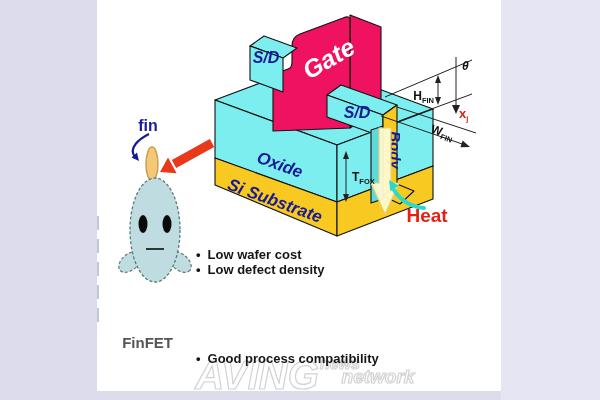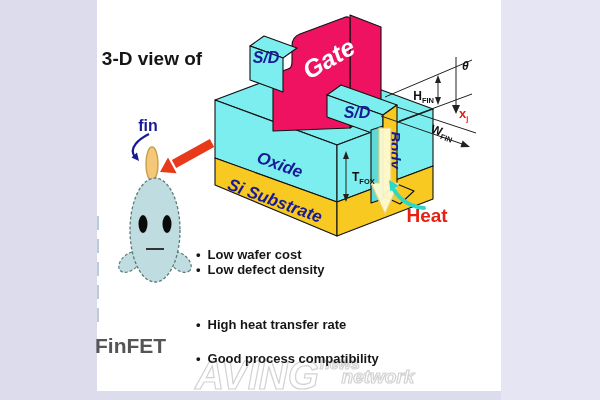--- a/index.html
+++ b/index.html
@@ -5,22 +5,22 @@
   html,body{margin:0;padding:0;background:#cfcfdf;}
   .stage{position:relative;width:600px;height:400px;overflow:hidden;
          background:var(--bg,#dcdcec);font-family:"Liberation Sans",sans-serif;}
   .rightcol{position:absolute;left:501px;top:0;width:99px;height:400px;background:var(--bg2,#e5e5f4);}
   .panel{position:absolute;left:97px;top:0;width:404px;height:391px;background:var(--panel,#fff);}
   svg.diagram{position:absolute;left:0;top:0;z-index:1;}
   .title{position:absolute;left:94px;top:48px;width:116px;z-index:2;text-align:center;
          font-size:19px;line-height:22px;font-weight:bold;color:#151515;white-space:nowrap;}
   .bline{position:absolute;z-index:2;font-size:13px;font-weight:bold;color:#161616;white-space:nowrap;}
   .bline .dot{margin-right:7px;}
-  .caption{position:absolute;left:95px;top:334px;width:78px;z-index:2;text-align:left;
-           font-size:21px;font-weight:600;color:var(--gray,#555);}
+  .caption{position:absolute;left:95px;top:334px;width:78px;z-index:2;text-align:right;
+           font-size:15px;font-weight:600;color:var(--gray,#555);}
   text{font-family:"Liberation Sans",sans-serif;}
   .face{stroke:var(--ink,#111);stroke-width:1.1;stroke-linejoin:round;}
   .cyanf{fill:var(--cyan,#7deef0);}
   .cyand{fill:var(--cyan2,#5fd8d8);}
   .goldf{fill:var(--gold,#f8c920);}
   .pinkf{fill:var(--pink,#ee1261);}
   .navytx{fill:var(--navy,#171a96);font-weight:bold;font-style:italic;}
   .dimln{stroke:#222;stroke-width:1;fill:none;}
   .dimtx{fill:#111;font-size:12px;font-weight:bold;}
   .dimsub{font-size:7.5px;}
@@ -134,30 +134,26 @@
     <g>
       <text class="wmark" x="257" y="389" text-anchor="middle" font-size="40">AVING</text>
       <text class="wmark" x="340" y="369" text-anchor="middle" font-size="16">news</text>
       <text class="wmark" x="378" y="383" text-anchor="middle" font-size="19">network</text>
     </g>
 
     <line x1="98" y1="216" x2="98" y2="330" stroke="#9fb6c9" stroke-width="2" stroke-dasharray="14,9" opacity="0.7"></line>
   </svg>
 
   <div class="title">
-    <div>3-D view of</div>
   </div>
 
   <div class="bline" style="left:196px;top:247px">
     <span class="dot">•</span><span>Low wafer cost</span>
   </div>
   <div class="bline" style="left:196px;top:262px">
     <span class="dot">•</span><span>Low defect density</span>
-  </div>
-  <div class="bline" style="left:196px;top:317px">
-    <span class="dot">•</span><span>High heat transfer rate</span>
   </div>
   <div class="bline" style="left:196px;top:351px">
     <span class="dot">•</span><span>Good process compatibility</span>
   </div>
 
   <div class="caption">FinFET</div>
 </div>
 
 </body></html>

